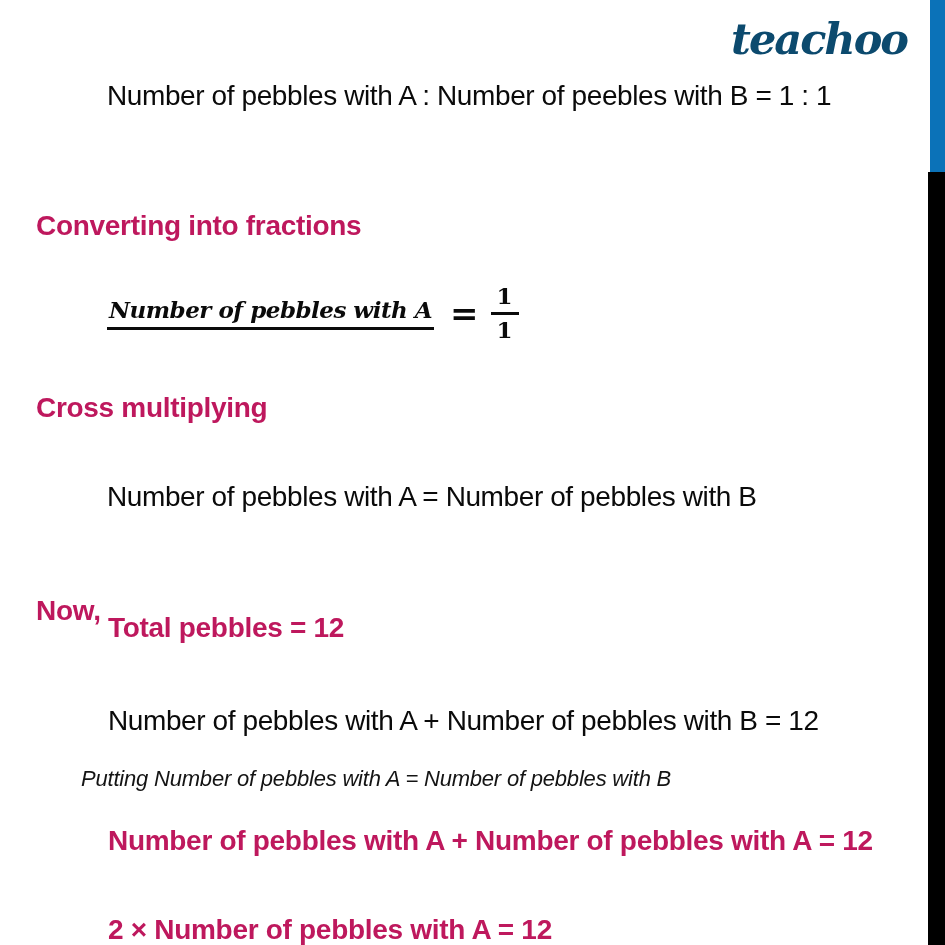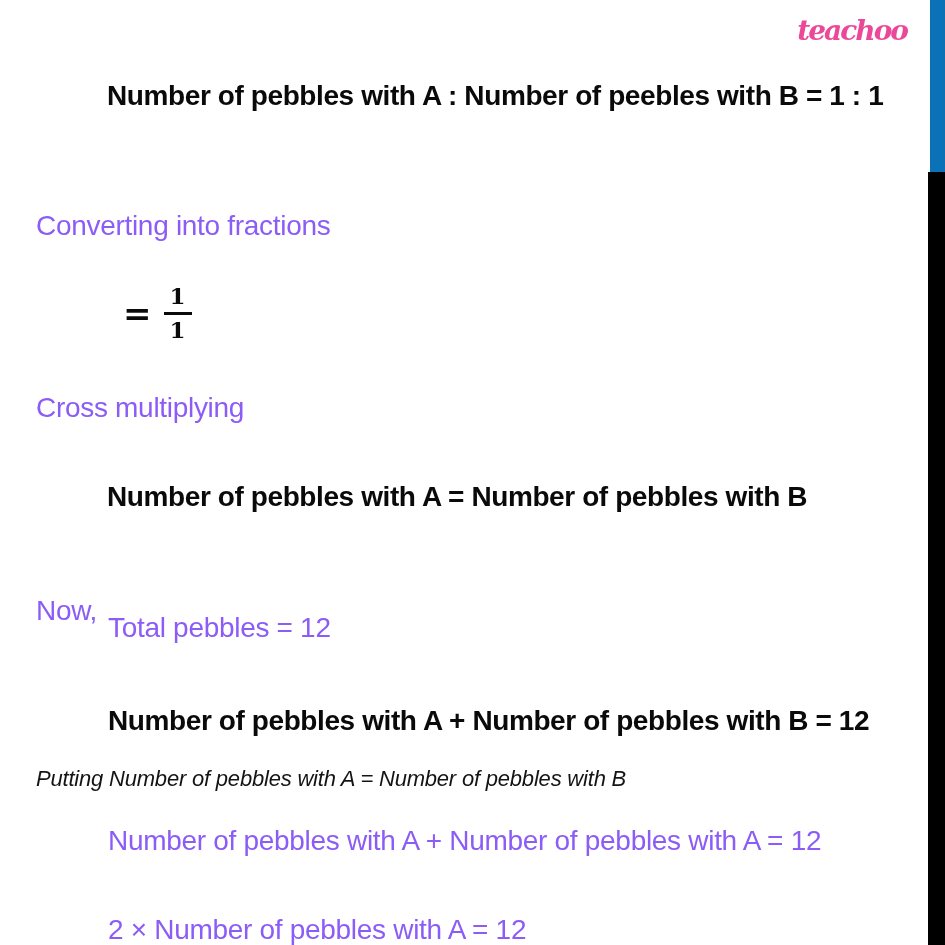--- a/index.html
+++ b/index.html
@@ -17,30 +17,30 @@
   .bar-blue  { top: 0; right: 0; width: 15px; height: 172px; }
   .bar-black { top: 172px; right: 0; width: 17px; height: 773px; }
 
   
   .logo {
     top: 14px;
     right: 38px;
     font-family: "DejaVu Serif", serif;
     font-style: italic;
     font-weight: 700;
-    font-size: 28px;
+    font-size: 43px;
     letter-spacing: -2px;
-    color: #ec4899;
+    color: #0c4a6e;
   }
 
   
   .line        { white-space: nowrap; line-height: 1.15; }
-  .bold-line   { font-weight: 700; font-size: 28px; letter-spacing: -0.4px; color: #0a0a0a; }
-  .reg-line    { font-weight: 400; font-size: 28px; letter-spacing: -0.3px; color: #8b5cf6; }
-  .italic-line { font-weight: 400; font-style: italic; font-size: 22px; letter-spacing: -0.2px; color: #141414; }
+  .bold-line   { font-weight: 400; font-size: 28px; letter-spacing: -0.4px; color: #0a0a0a; }
+  .reg-line    { font-weight: 700; font-size: 28px; letter-spacing: -0.3px; color: #be185d; }
+  .italic-line { font-weight: 400; font-style: italic; font-size: 22px; letter-spacing: -0.2px; color: #141414; margin-left: 45px; }
 
   
   .ratio-line       { top: 80px;  left: 107px; }
   .converting-label { top: 210px; left: 36px; }
   .fraction-row     { top: 283px; left: 107px; }
   .cross-label      { top: 392px; left: 36px; text-align: center; }
   .equality-line    { top: 445px; left: 107px; margin-top: 36px; }
   .now-label        { top: 595px; left: 36px; }
   .total-line       { top: 612px; left: 108px; }
   .sum-line         { top: 705px; left: 108px; }
@@ -79,20 +79,21 @@
 <div class="abs bar-black" style="background-color: rgb(0, 0, 0);"></div>
 
 <div class="abs logo">teachoo</div>
 
 <div class="abs line bold-line ratio-line">Number of pebbles with A : Number of peebles with B = 1 : 1</div>
 
 <div class="abs line reg-line converting-label">Converting into fractions</div>
 
 <div class="abs fraction-row">
   <div class="frac lhs">
+    <div class="num">Number of pebbles with A</div>
   </div>
   <div class="eq-sign">=</div>
   <div class="frac rhs">
     <div class="num">1</div>
     <div class="den">1</div>
   </div>
 </div>
 
 <div class="abs line reg-line cross-label">Cross multiplying</div>
 

